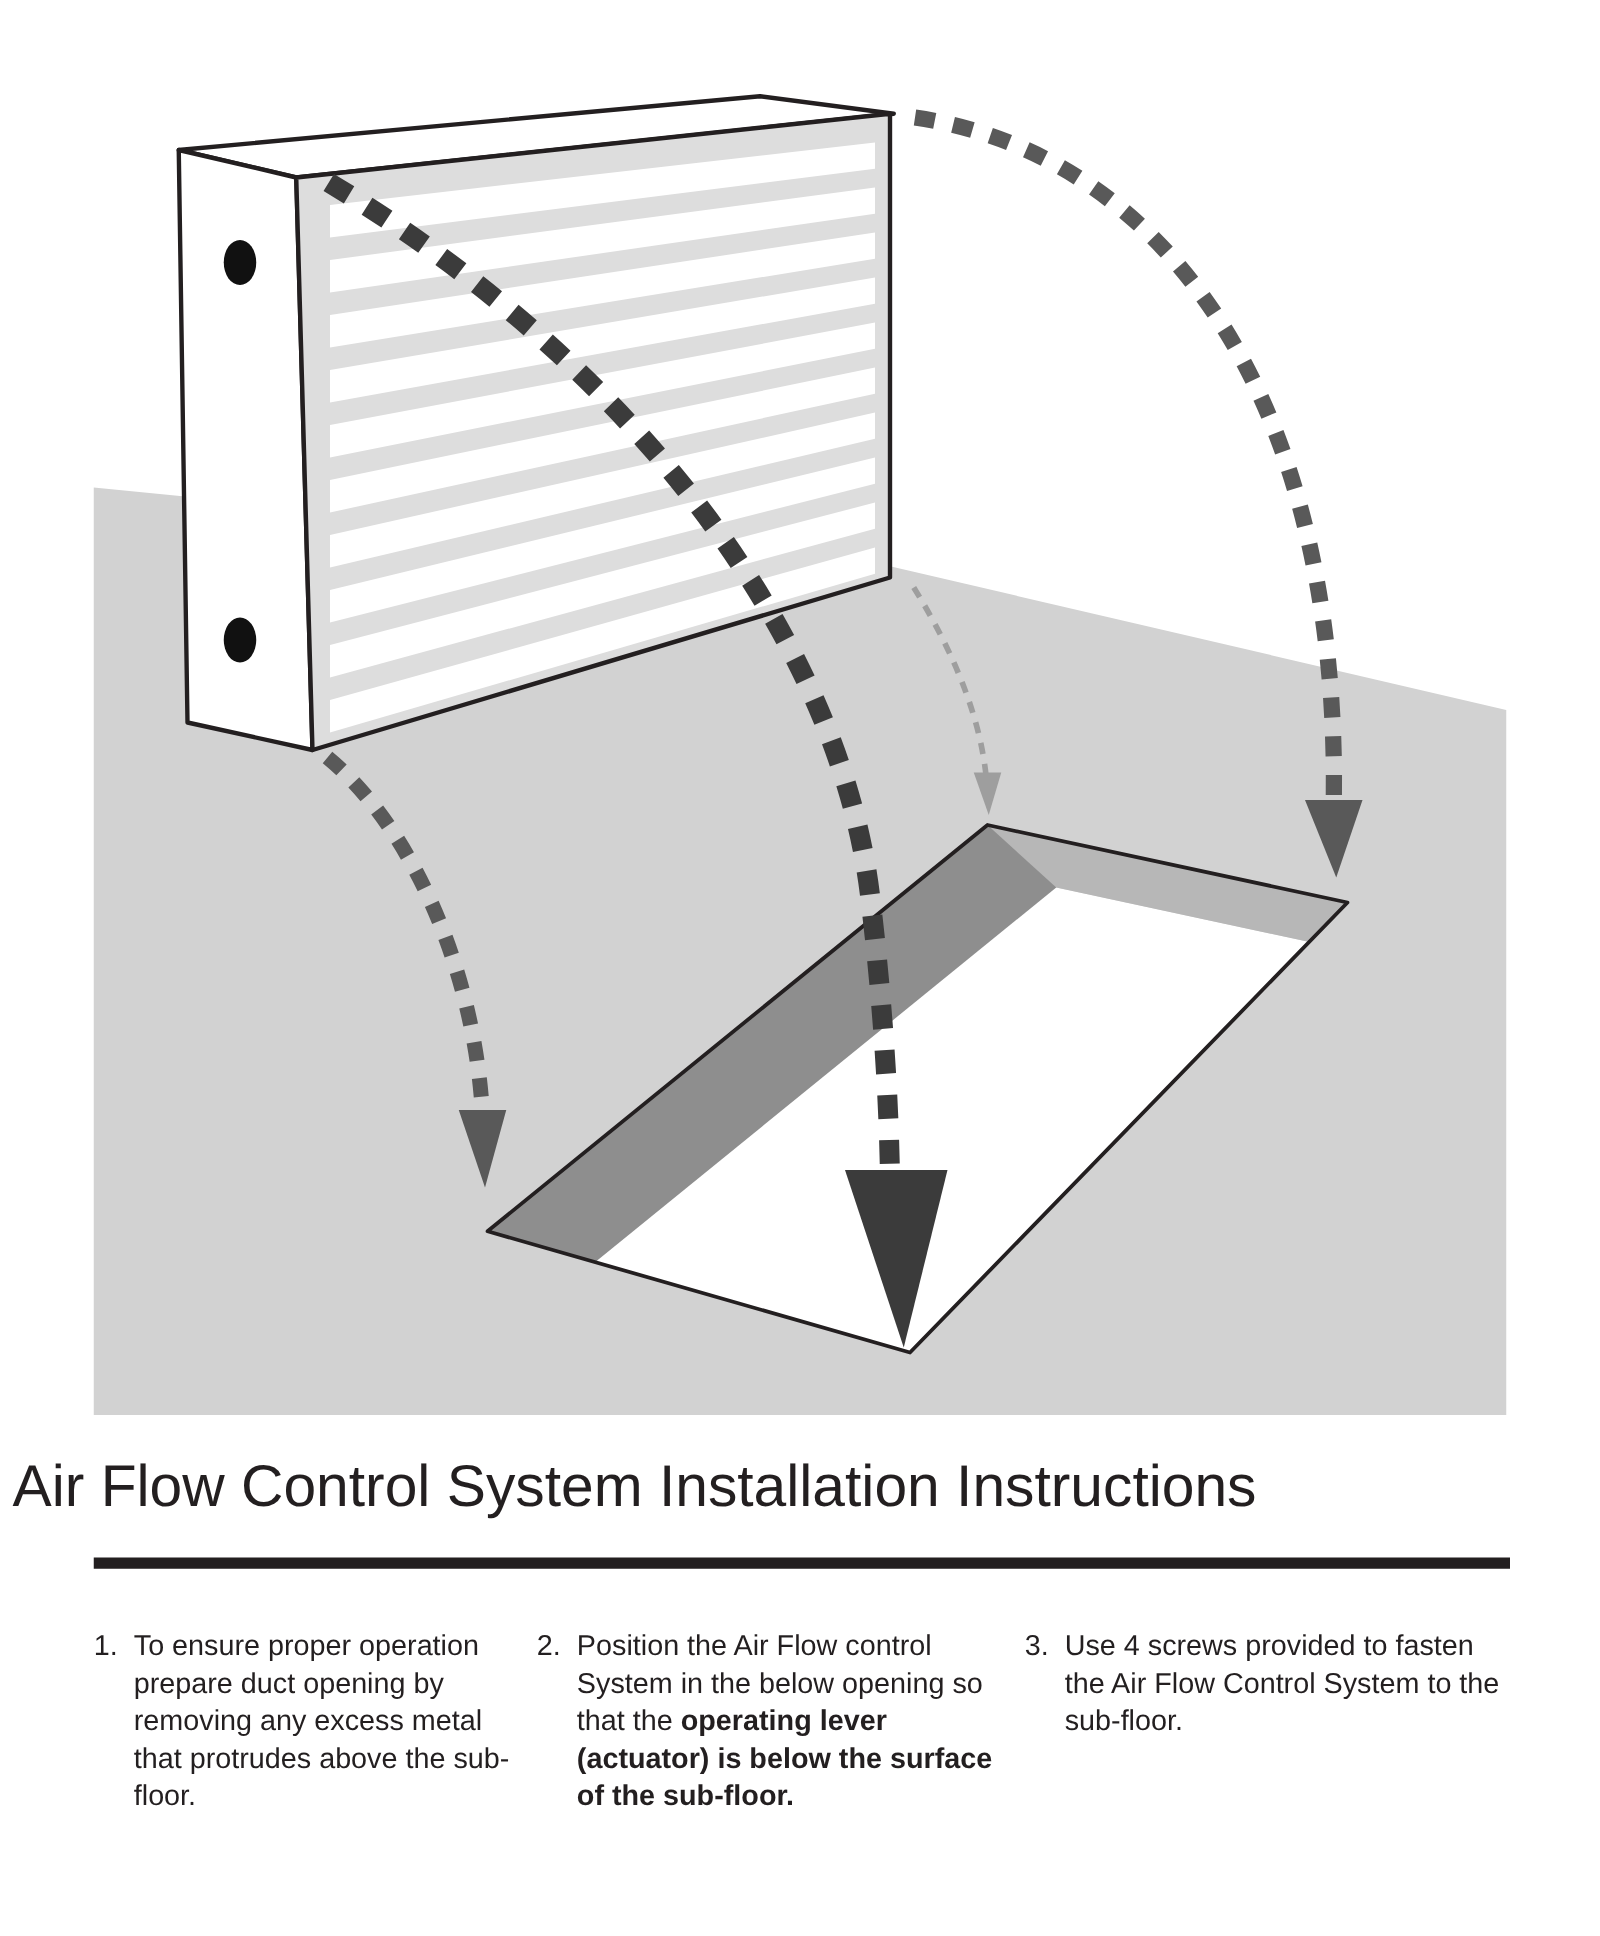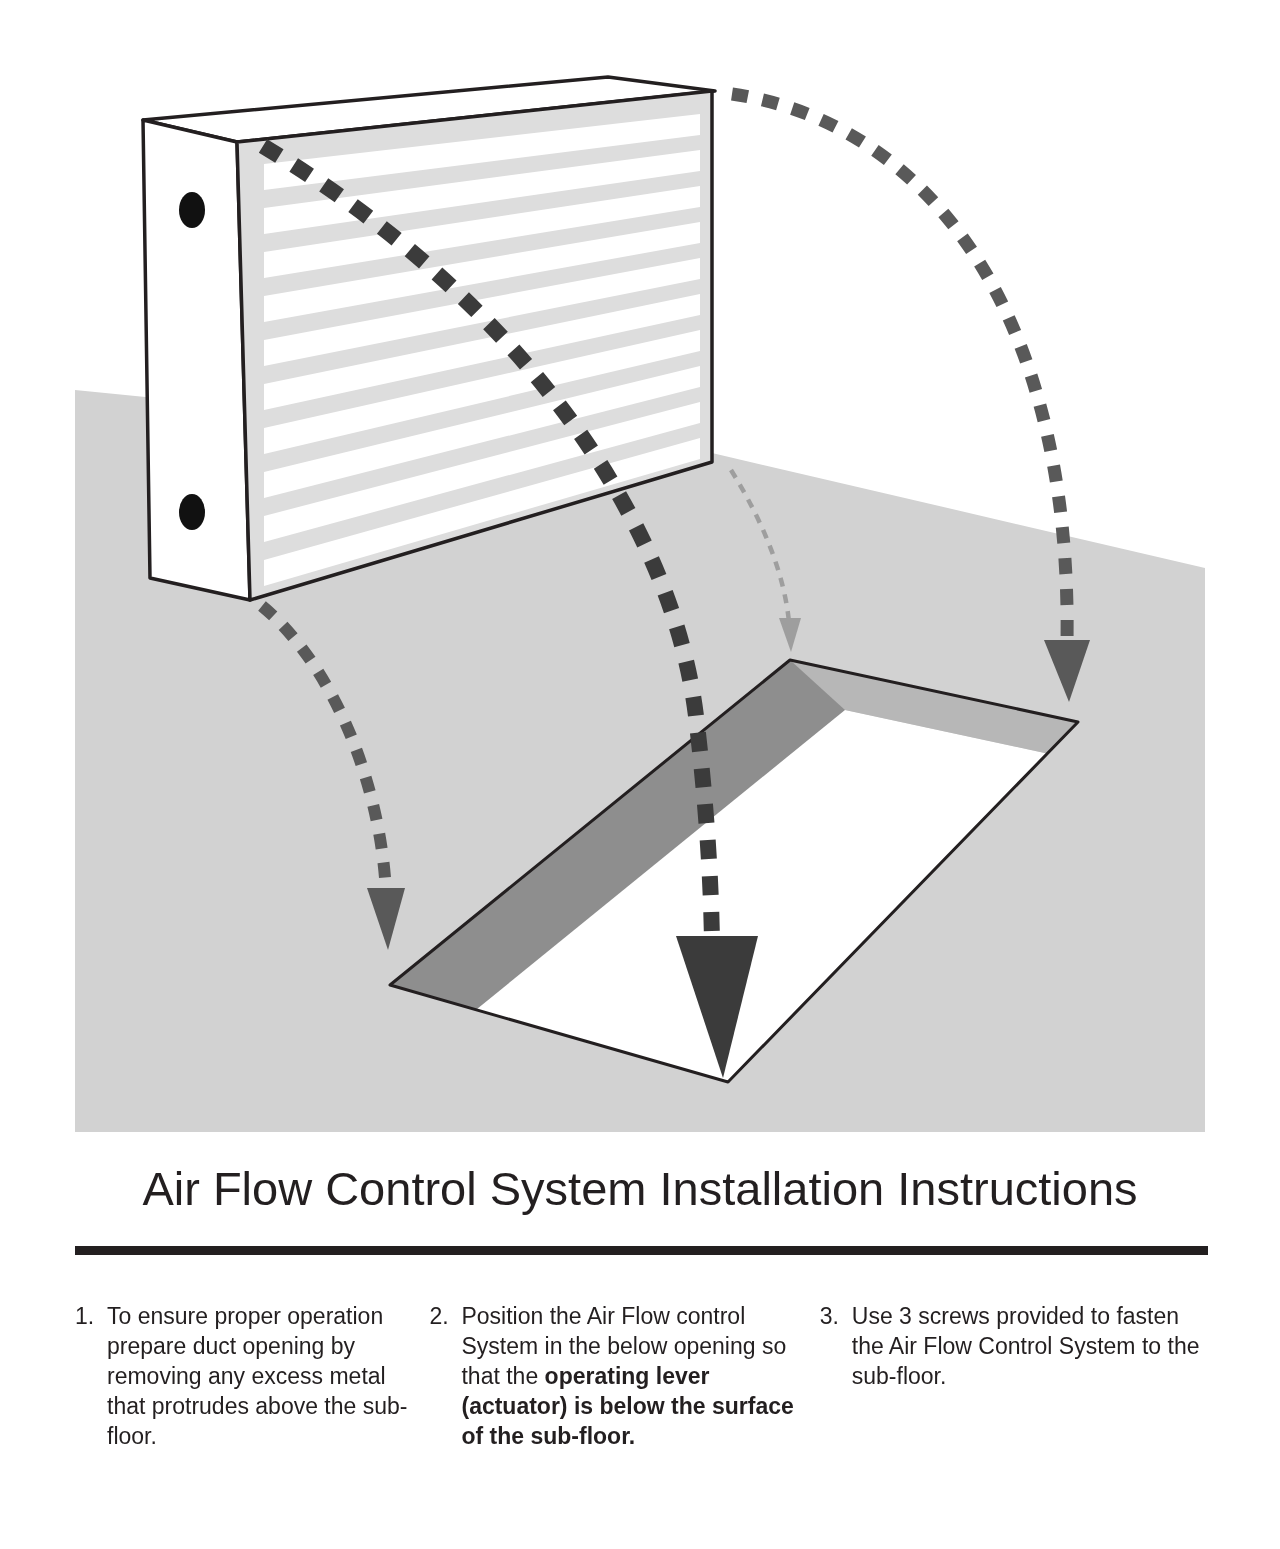--- a/index.html
+++ b/index.html
@@ -7,21 +7,21 @@
     width:1280px; height:1549px; background:#ffffff;
     font-family:"Liberation Sans", sans-serif; color:#231f20;
     overflow:hidden;
   }
   .diagram-wrap { width:1280px; height:1140px; }
   svg { display:block; }
   .face { stroke:#231f20; stroke-width:3.5; stroke-linejoin:round; }
   .rim  { stroke:#231f20; stroke-width:3; fill:none; stroke-linejoin:round; }
   .arrow-path { fill:none; stroke-linecap:butt; }
   .page-title {
-    font-size:47px; font-weight:400; text-align:center;
+    font-size:47px; font-weight:400; text-align:left;
     margin:22px 10px 0 10px; line-height:54px; white-space:nowrap;
   }
   .rule { height:9px; background:#231f20; margin:30px 72px 0 75px; }
   .instructions {
     display:flex; padding:46px 70px 0 75px; gap:16px;
     font-size:23px; line-height:30px;
   }
   .instruction { display:flex; }
   .instruction .num { flex:0 0 32px; }
   .instruction .text { flex:1 1 auto; }
@@ -104,15 +104,15 @@
   <div class="instruction col-1">
     <span class="num">1.</span>
     <div class="text">To ensure proper operation prepare duct opening by removing any excess metal that protrudes above the sub-floor.</div>
   </div>
   <div class="instruction col-2">
     <span class="num">2.</span>
     <div class="text"><span>Position the Air Flow control System in the below opening so that the </span><span class="bold-run">operating lever (actuator) is below the surface of the sub-floor.</span></div>
   </div>
   <div class="instruction col-3">
     <span class="num">3.</span>
-    <div class="text">Use 3 screws provided to fasten the Air Flow Control System to the sub-floor.</div>
+    <div class="text">Use 4 screws provided to fasten the Air Flow Control System to the sub-floor.</div>
   </div>
 </div>
 
 </body></html>

